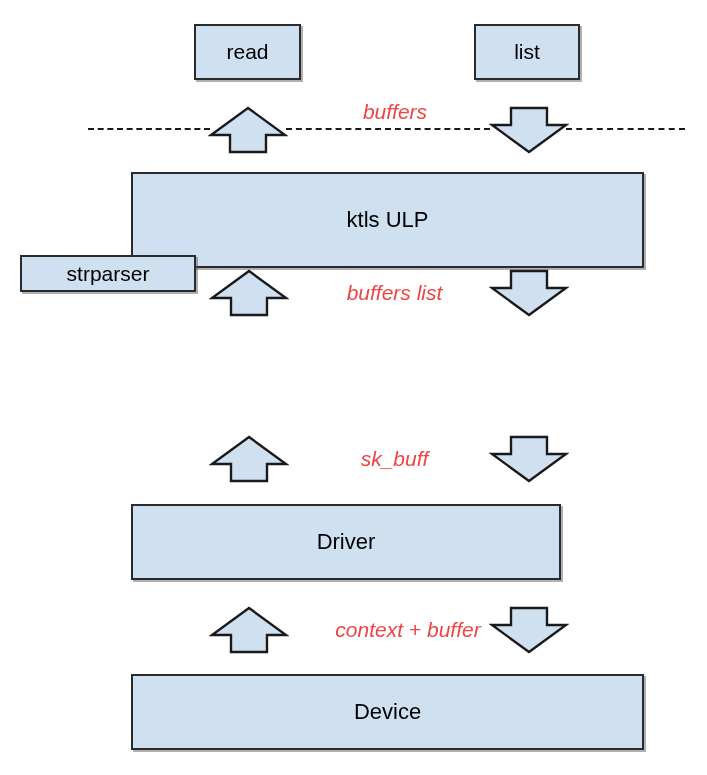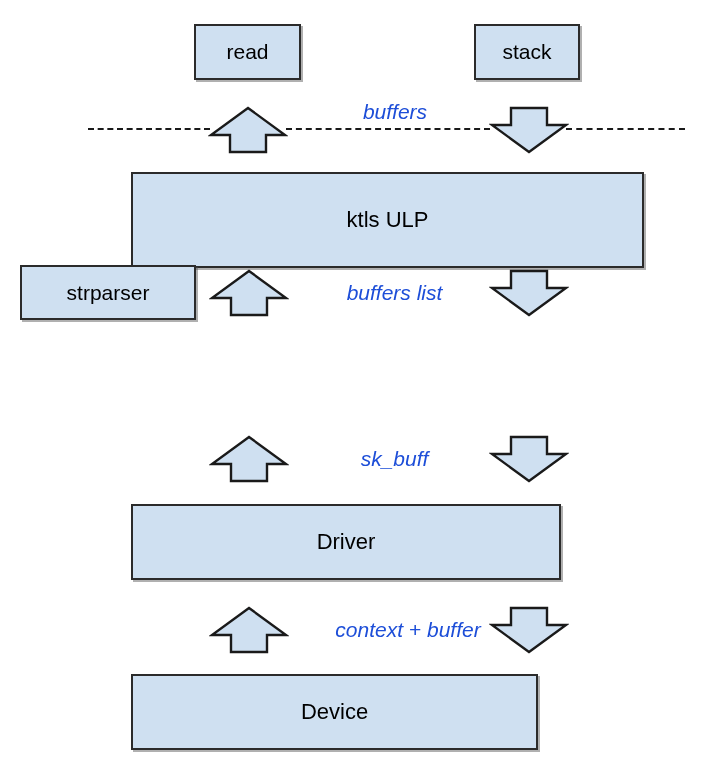--- a/index.html
+++ b/index.html
@@ -40,21 +40,21 @@
     justify-content: center;
     color: #000000;
     font-size: 21px;
     font-family: "Liberation Sans", sans-serif;
     box-shadow: 2px 2px 0 rgba(80,80,80,0.45);
   }
   .flow-label {
     position: absolute;
     font-style: italic;
     font-size: 21px;
-    color: #1d4ed8;
+    color: #ef4444;
     font-family: "Liberation Sans", sans-serif;
     white-space: nowrap;
     text-align: center;
   }
   .arrow {
     position: absolute;
   }
   .dash-line {
     position: absolute;
     height: 0;
@@ -64,42 +64,42 @@
 </head>
 <body>
 
 <div id="canvas">
 
   <div class="small-box" style="left:194px; top:24px; width:107px; height:56px;">
     <span>read</span>
   </div>
 
   <div class="small-box" style="left:474px; top:24px; width:106px; height:56px;">
-    <span>stack</span>
+    <span>list</span>
   </div>
 
   <div class="dash-line" style="left:88px; top:128px; width:122px;"></div>
   <div class="dash-line" style="left:286px; top:128px; width:204px;"></div>
   <div class="dash-line" style="left:566px; top:128px; width:119px;"></div>
 
   <svg class="arrow" style="left:208px; top:105px;" width="80" height="50" viewBox="0 0 80 50">
     <polygon points="40,3 77,30 58,30 58,47 22,47 22,30 3,30" fill="#cfe0f1" stroke="#1a1a1a" stroke-width="2.4" stroke-linejoin="miter"></polygon>
   </svg>
 
   <svg class="arrow" style="left:489px; top:105px;" width="80" height="50" viewBox="0 0 80 50">
     <polygon points="40,47 77,20 58,20 58,3 22,3 22,20 3,20" fill="#cfe0f1" stroke="#1a1a1a" stroke-width="2.4" stroke-linejoin="miter"></polygon>
   </svg>
 
   <div class="flow-label" style="left:295px; top:100px; width:200px;">buffers</div>
 
   <div class="layer-box" style="left:131px; top:172px; width:513px; height:96px;">
     <span>ktls ULP</span>
   </div>
 
-  <div class="small-box" style="left:20px; top:265px; width:176px; height:55px;">
+  <div class="small-box" style="left:20px; top:255px; width:176px; height:37px;">
     <span>strparser</span>
   </div>
 
   <svg class="arrow" style="left:209px; top:268px;" width="80" height="50" viewBox="0 0 80 50">
     <polygon points="40,3 77,30 58,30 58,47 22,47 22,30 3,30" fill="#cfe0f1" stroke="#1a1a1a" stroke-width="2.4" stroke-linejoin="miter"></polygon>
   </svg>
 
   <svg class="arrow" style="left:489px; top:268px;" width="80" height="50" viewBox="0 0 80 50">
     <polygon points="40,47 77,20 58,20 58,3 22,3 22,20 3,20" fill="#cfe0f1" stroke="#1a1a1a" stroke-width="2.4" stroke-linejoin="miter"></polygon>
   </svg>
@@ -124,17 +124,17 @@
   <svg class="arrow" style="left:209px; top:605px;" width="80" height="50" viewBox="0 0 80 50">
     <polygon points="40,3 77,30 58,30 58,47 22,47 22,30 3,30" fill="#cfe0f1" stroke="#1a1a1a" stroke-width="2.4" stroke-linejoin="miter"></polygon>
   </svg>
 
   <svg class="arrow" style="left:489px; top:605px;" width="80" height="50" viewBox="0 0 80 50">
     <polygon points="40,47 77,20 58,20 58,3 22,3 22,20 3,20" fill="#cfe0f1" stroke="#1a1a1a" stroke-width="2.4" stroke-linejoin="miter"></polygon>
   </svg>
 
   <div class="flow-label" style="left:296px; top:618px; width:224px;">context + buffer</div>
 
-  <div class="layer-box" style="left:131px; top:674px; width:407px; height:76px;">
+  <div class="layer-box" style="left:131px; top:674px; width:513px; height:76px;">
     <span>Device</span>
   </div>
 
 </div>
 
 </body></html>

